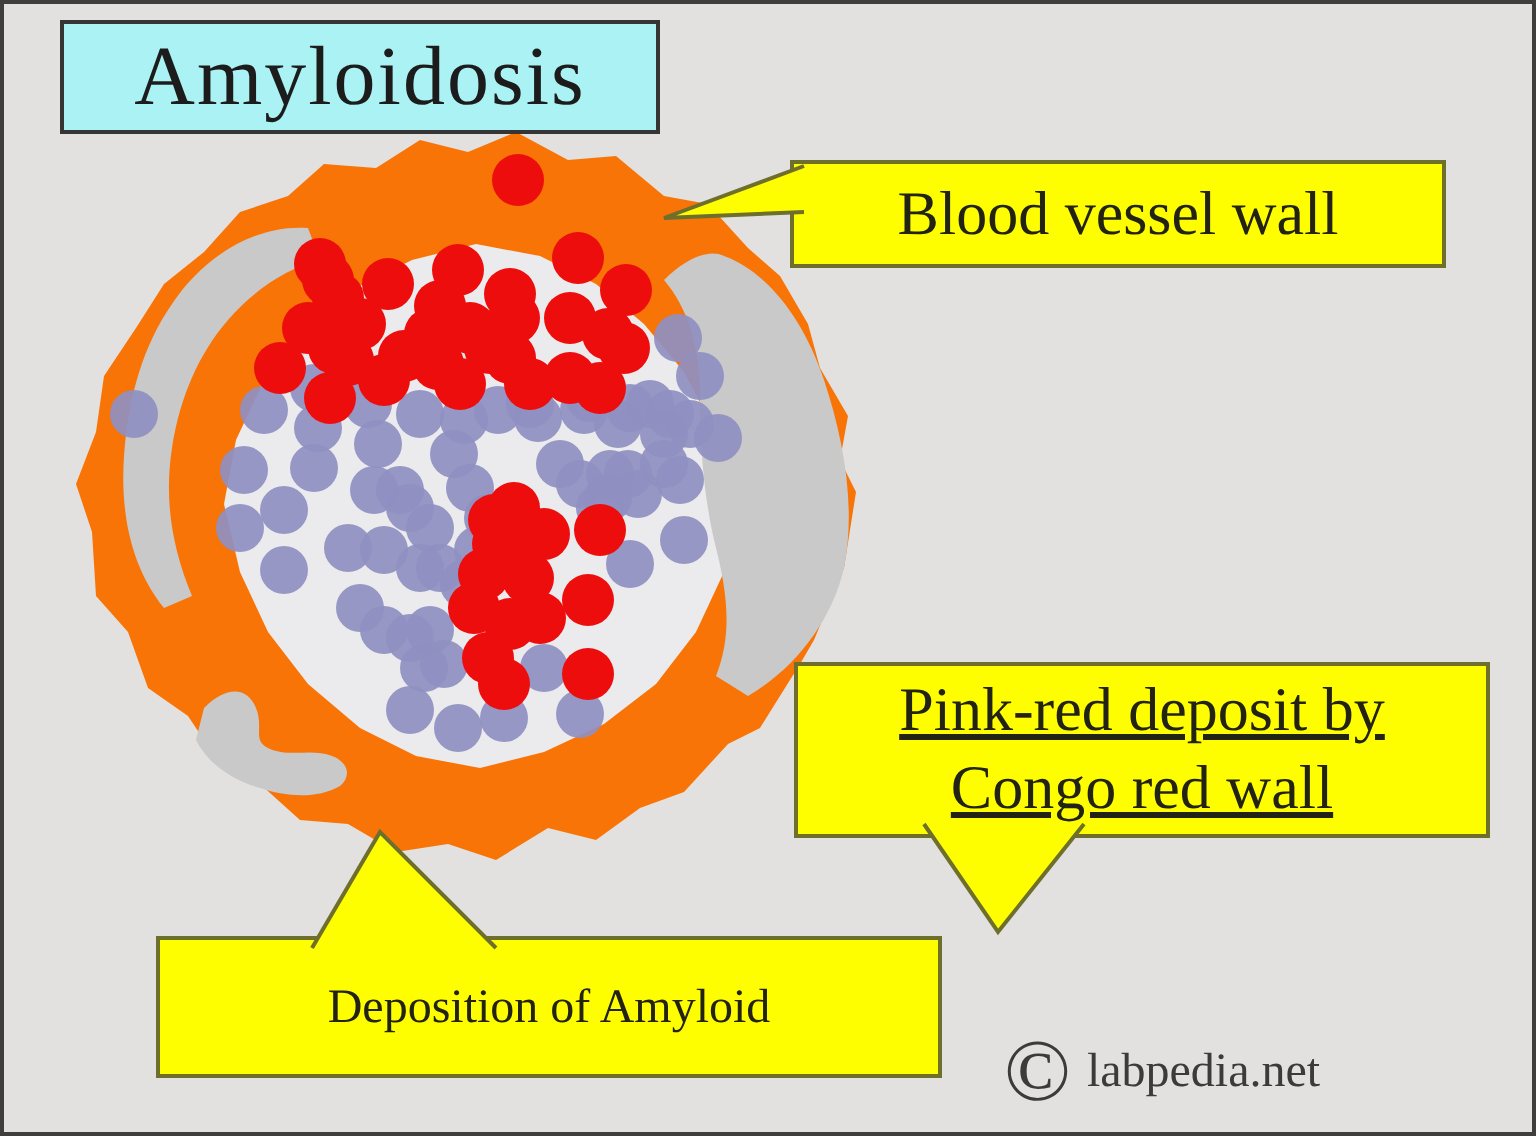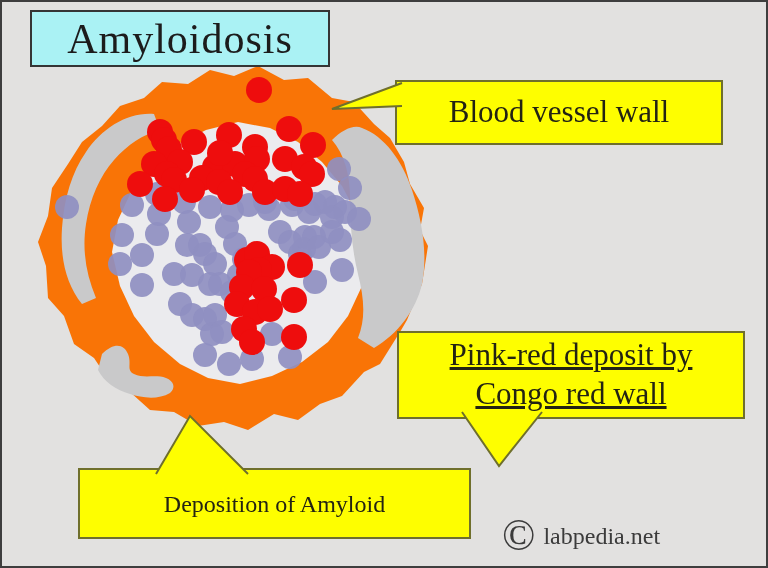--- a/index.html
+++ b/index.html
@@ -18,21 +18,21 @@
     background: #aaf2f4; border: 2px solid #353535; box-sizing: border-box;
     display: flex; align-items: center; justify-content: center;
     font-size: 42px; color: #1c1c1c; letter-spacing: 1px;
   }
   .callout {
     position: absolute; background: #fefe00; border: 2px solid #6f6f2c;
     box-sizing: border-box; color: #232313;
     display: flex; flex-direction: column; align-items: center; justify-content: center;
     text-align: center; line-height: 1.25;
   }
-  .co-bvw    { left: 393px; top: 78px;  width: 328px; height: 65px; font-size: 31px; }
+  .co-bvw    { left: 393px; top: 78px;  width: 328px; height: 54px; font-size: 31px; }
   .co-congo  { left: 395px; top: 329px; width: 348px; height: 88px; font-size: 31px; text-decoration: underline; }
   .co-amyl   { left: 76px;  top: 466px; width: 393px; height: 71px; font-size: 24px; }
   .tail { fill: #fefe00; stroke: #6f6f2c; stroke-width: 2px; }
   .copyright {
     position: absolute; left: 500px; top: 508px; width: 260px; height: 52px;
     display: flex; align-items: center; justify-content: flex-start;
     color: #3b3b3b;
   }
   .copyright .sym  { font-size: 44px; line-height: 1; margin-right: 8px; }
   .copyright .site { font-size: 24px; line-height: 1; }

